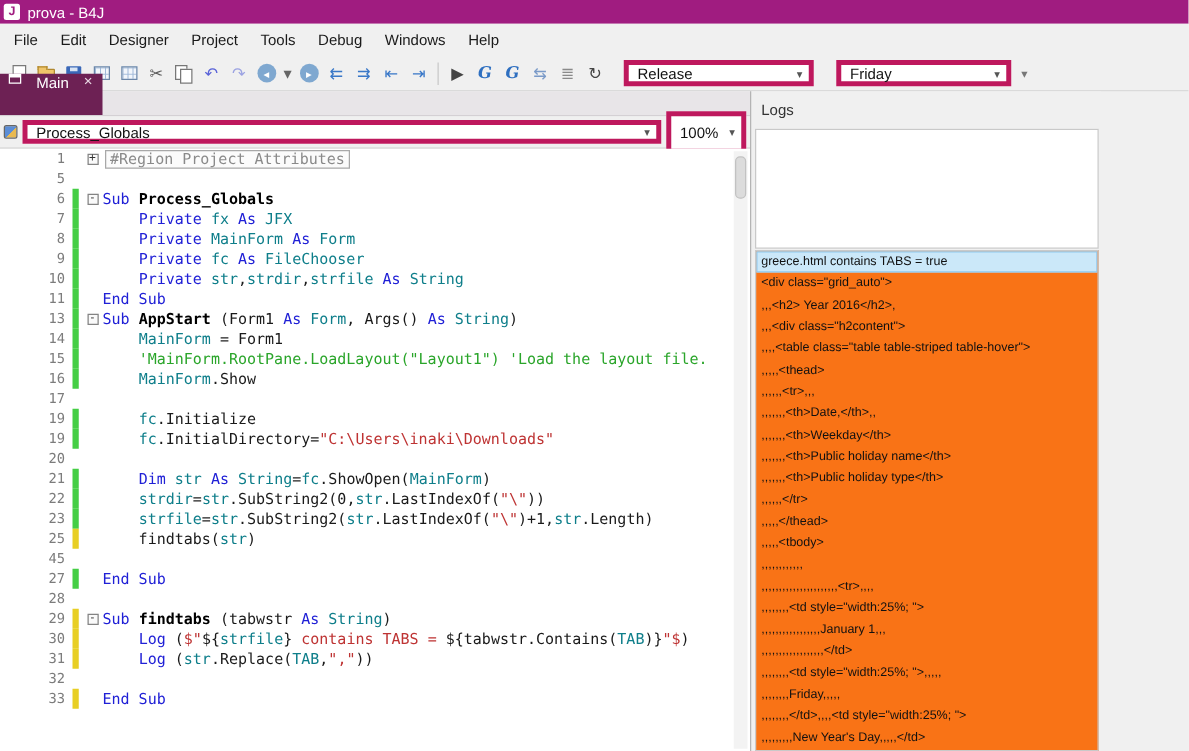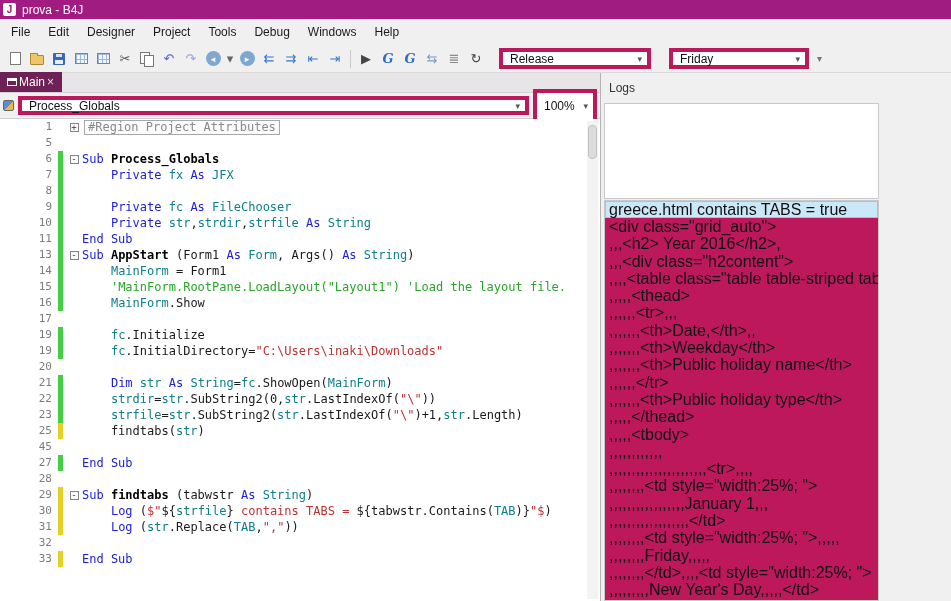--- a/index.html
+++ b/index.html
@@ -50,21 +50,21 @@
   .combo { display:flex; align-items:center; justify-content:space-between; background:#fff;
     border:4px solid #be185d; height:21px; font-size:12px; padding:0 5px 0 7px; color:#111; }
   .combo .arrow { font-size:9px; color:#555; margin-left:6px; }
   .combo.release { width:152px; margin-left:12px; }
   .combo.config { width:140px; margin-left:18px; }
   .overflow { margin-left:8px; font-size:10px; color:#777; background:transparent; border:none; }
 
   
   .leftpane { position:absolute; top:73px; left:0; width:600px; bottom:0; background:#F0F0F0; }
   .tabbar { height:20px; background:#E8E5E8; border-bottom:1px solid #D4D0D4; display:flex; align-items:flex-end; }
-  .tab { display:flex; align-items:center; gap:2px; background:var(--tab_bg); color:#fff; height:20px;
+  .tab { display:flex; align-items:flex-start; gap:12px; background:var(--tab_bg); color:#fff; height:33px;
     padding:0 8px 0 7px; font-size:12px; margin-left:0; }
   .tabwin { width:10px; height:8px; border:1px solid #fff; border-top-width:3px; background:transparent; flex:none; }
   .tabclose { font-size:12px; line-height:1; color:#EADAE5; }
   .modrow { height:26px; display:flex; align-items:center; padding:0 3px; gap:4px; background:#F0F0F0;
     border-bottom:1px solid #D0D0D0; }
   .modicon { width:11px; height:11px; border:1px solid #666; border-radius:2px; flex:none;
     background:linear-gradient(135deg,#5B8DD6 0 55%,#E9B94F 55%); }
   .combo.module { flex:1; height:19px; }
   .combo.zoom { width:64px; height:34px; }
 
@@ -90,22 +90,22 @@
     display:inline-block; line-height:13px; }
   .vscroll { position:absolute; top:2px; right:2px; bottom:2px; width:11px; background:#F3F3F3; }
   .vthumb { position:absolute; top:4px; left:1px; width:9px; height:34px; background:#DCDCDC;
     border:1px solid #C2C2C2; border-radius:4px; }
 
   
   .rightpane { position:absolute; top:73px; left:600px; width:281px; bottom:0; background:#F0F0F0;
     border-left:1px solid #B4B4B4; }
   .logs-title { padding:8px 0 0 8px; font-size:12px; color:#333; }
   .logbox { position:absolute; top:30px; left:3px; right:2px; height:96px; background:#fff; border:1px solid #C9C9C9; }
-  .loglist { position:absolute; top:127px; left:3px; right:2px; bottom:0; background:#be185d;
-    border:1px solid #C9C9C9; overflow:hidden; font-size:16px; color:#111; }
+  .loglist { position:absolute; top:127px; left:3px; right:2px; bottom:0; background:#f97316;
+    border:1px solid #C9C9C9; overflow:hidden; font-size:10px; color:#111; }
   .logrow { height:17.3px; display:flex; align-items:center; padding-left:4px; white-space:pre; overflow:hidden; }
   .logrow.sel { background:var(--sel_bg); box-shadow:inset 0 0 0 1px var(--sel_border); }
 </style>
 </head>
 <body>
 
 <div class="app">
 
   <div class="titlebar">
     <div class="appicon">J</div>
@@ -222,21 +222,21 @@
         <span>100%</span>
         <span class="arrow">▾</span>
       </div>
     </div>
     <div class="editor">
       <div>
           <div class="eline"><span class="ln">1</span><span class="mk"></span><span class="fold"><span>+</span></span><span class="code"><span class="sr">#Region Project Attributes</span></span></div>
           <div class="eline"><span class="ln">5</span><span class="mk"></span><span class="fold"></span><span class="code"></span></div>
           <div class="eline"><span class="ln">6</span><span class="mk g"></span><span class="fold"><span>-</span></span><span class="code"><span class="sk">Sub </span><span class="sb">Process_Globals</span></span></div>
           <div class="eline"><span class="ln">7</span><span class="mk g"></span><span class="fold"></span><span class="code"><span class="sn">    </span><span class="sk">Private </span><span class="st">fx</span><span class="sk"> As </span><span class="st">JFX</span></span></div>
-          <div class="eline"><span class="ln">8</span><span class="mk g"></span><span class="fold"></span></div>
+          <div class="eline"><span class="ln">8</span><span class="mk g"></span><span class="fold"></span><span class="code"><span class="sn">    </span><span class="sk">Private </span><span class="st">MainForm</span><span class="sk"> As </span><span class="st">Form</span></span></div>
           <div class="eline"><span class="ln">9</span><span class="mk g"></span><span class="fold"></span><span class="code"><span class="sn">    </span><span class="sk">Private </span><span class="st">fc</span><span class="sk"> As </span><span class="st">FileChooser</span></span></div>
           <div class="eline"><span class="ln">10</span><span class="mk g"></span><span class="fold"></span><span class="code"><span class="sn">    </span><span class="sk">Private </span><span class="st">str</span><span class="sn">,</span><span class="st">strdir</span><span class="sn">,</span><span class="st">strfile</span><span class="sk"> As </span><span class="st">String</span></span></div>
           <div class="eline"><span class="ln">11</span><span class="mk g"></span><span class="fold"></span><span class="code"><span class="sk">End Sub</span></span></div>
           <div class="eline"><span class="ln">13</span><span class="mk g"></span><span class="fold"><span>-</span></span><span class="code"><span class="sk">Sub </span><span class="sb">AppStart</span><span class="sn"> (Form1 </span><span class="sk">As</span><span class="sn"> </span><span class="st">Form</span><span class="sn">, Args() </span><span class="sk">As</span><span class="sn"> </span><span class="st">String</span><span class="sn">)</span></span></div>
           <div class="eline"><span class="ln">14</span><span class="mk g"></span><span class="fold"></span><span class="code"><span class="sn">    </span><span class="st">MainForm</span><span class="sn"> = Form1</span></span></div>
           <div class="eline"><span class="ln">15</span><span class="mk g"></span><span class="fold"></span><span class="code"><span class="sn">    </span><span class="sc">'MainForm.RootPane.LoadLayout("Layout1") 'Load the layout file.</span></span></div>
           <div class="eline"><span class="ln">16</span><span class="mk g"></span><span class="fold"></span><span class="code"><span class="sn">    </span><span class="st">MainForm</span><span class="sn">.Show</span></span></div>
           <div class="eline"><span class="ln">17</span><span class="mk"></span><span class="fold"></span><span class="code"></span></div>
           <div class="eline"><span class="ln">19</span><span class="mk g"></span><span class="fold"></span><span class="code"><span class="sn">    </span><span class="st">fc</span><span class="sn">.Initialize</span></span></div>
           <div class="eline"><span class="ln">19</span><span class="mk g"></span><span class="fold"></span><span class="code"><span class="sn">    </span><span class="st">fc</span><span class="sn">.InitialDirectory=</span><span class="ss">"C:\Users\inaki\Downloads"</span></span></div>
@@ -267,22 +267,22 @@
         <div class="logrow sel">greece.html contains TABS = true</div>
         <div class="logrow">&lt;div class="grid_auto"&gt;</div>
         <div class="logrow">,,,&lt;h2&gt; Year 2016&lt;/h2&gt;,</div>
         <div class="logrow">,,,&lt;div class="h2content"&gt;</div>
         <div class="logrow">,,,,&lt;table class="table table-striped table-hover"&gt;</div>
         <div class="logrow">,,,,,&lt;thead&gt;</div>
         <div class="logrow">,,,,,,&lt;tr&gt;,,,</div>
         <div class="logrow">,,,,,,,&lt;th&gt;Date,&lt;/th&gt;,,</div>
         <div class="logrow">,,,,,,,&lt;th&gt;Weekday&lt;/th&gt;</div>
         <div class="logrow">,,,,,,,&lt;th&gt;Public holiday name&lt;/th&gt;</div>
+        <div class="logrow">,,,,,,,&lt;th&gt;Public holiday type&lt;/th&gt;</div>
         <div class="logrow">,,,,,,&lt;/tr&gt;</div>
-        <div class="logrow">,,,,,,,&lt;th&gt;Public holiday type&lt;/th&gt;</div>
         <div class="logrow">,,,,,&lt;/thead&gt;</div>
         <div class="logrow">,,,,,&lt;tbody&gt;</div>
         <div class="logrow">,,,,,,,,,,,,</div>
         <div class="logrow">,,,,,,,,,,,,,,,,,,,,,,&lt;tr&gt;,,,,</div>
         <div class="logrow">,,,,,,,,&lt;td style="width:25%; "&gt;</div>
         <div class="logrow">,,,,,,,,,,,,,,,,,January 1,,,</div>
         <div class="logrow">,,,,,,,,,,,,,,,,,,&lt;/td&gt;</div>
         <div class="logrow">,,,,,,,,&lt;td style="width:25%; "&gt;,,,,,</div>
         <div class="logrow">,,,,,,,,Friday,,,,,</div>
         <div class="logrow">,,,,,,,,&lt;/td&gt;,,,,&lt;td style="width:25%; "&gt;</div>

